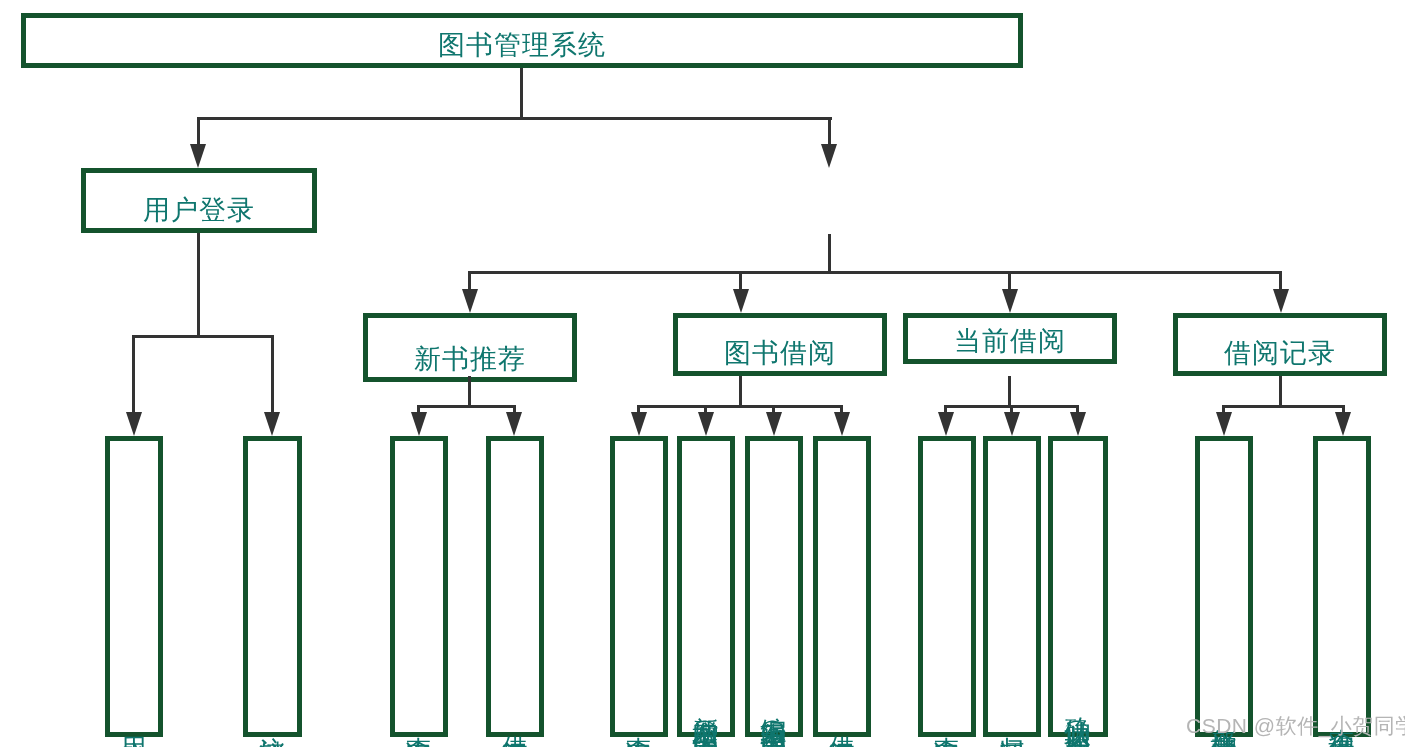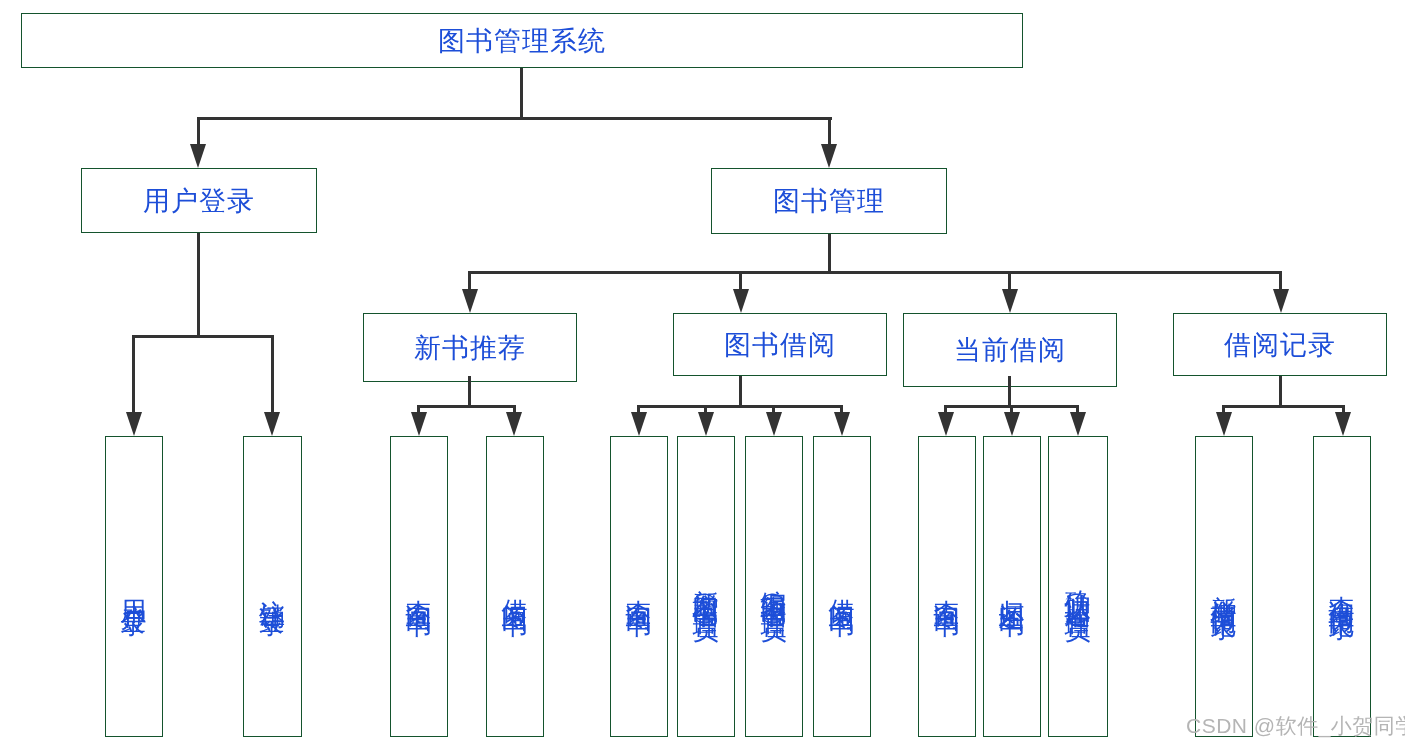--- a/index.html
+++ b/index.html
@@ -1,22 +1,22 @@
 <!DOCTYPE html>
 <html><head>
 <meta charset="utf-8">
 <style>
   html,body{margin:0;padding:0;background:#fff;}
   .canvas{
     position:relative;width:1405px;height:747px;background:#ffffff;
     font-family:"Liberation Sans", sans-serif;overflow:hidden;
   }
   .box{
-    position:absolute;box-sizing:border-box;border:1px solid #14532d;background:#ffffff;
-    display:flex;align-items:center;justify-content:center;color:#1d4ed8;
+    position:absolute;box-sizing:border-box;border:5px solid #14532d;background:#ffffff;
+    display:flex;align-items:flex-end;justify-content:center;color:#0f766e;
   }
   .hbox{font-size:27px;letter-spacing:1px;}
   .leaf{font-size:26px;}
   .vtext{
     writing-mode:vertical-rl;text-orientation:mixed;letter-spacing:4px;
     line-height:1;white-space:nowrap;
   }
   .line{position:absolute;background:#333333;}
   .arrowhead{
     position:absolute;width:0;height:0;
@@ -34,31 +34,28 @@
 <div class="canvas">
 
   <div class="box hbox" style="left:21px;top:13px;width:1002px;height:55px;">
     <span>图书管理系统</span>
   </div>
 
   <div class="box hbox" style="left:81px;top:168px;width:236px;height:65px;">
     <span>用户登录</span>
   </div>
 
-  <div class="box hbox" style="left:711px;top:168px;width:236px;height:66px;">
-    <span>图书管理</span>
-  </div>
 
   <div class="box hbox" style="left:363px;top:313px;width:214px;height:69px;">
     <span>新书推荐</span>
   </div>
   <div class="box hbox" style="left:633px;top:313px;width:214px;height:63px;margin-left:40px;">
     <span>图书借阅</span>
   </div>
-  <div class="box hbox" style="left:903px;top:313px;width:214px;height:74px;">
+  <div class="box hbox" style="left:903px;top:313px;width:214px;height:51px;">
     <span>当前借阅</span>
   </div>
   <div class="box hbox" style="left:1173px;top:313px;width:214px;height:63px;">
     <span>借阅记录</span>
   </div>
 
   <div class="box leaf" style="left:105px;top:436px;width:58px;height:301px;">
     <span class="vtext">用户登录</span>
   </div>
   <div class="box leaf" style="left:243px;top:436px;width:59px;height:301px;">

